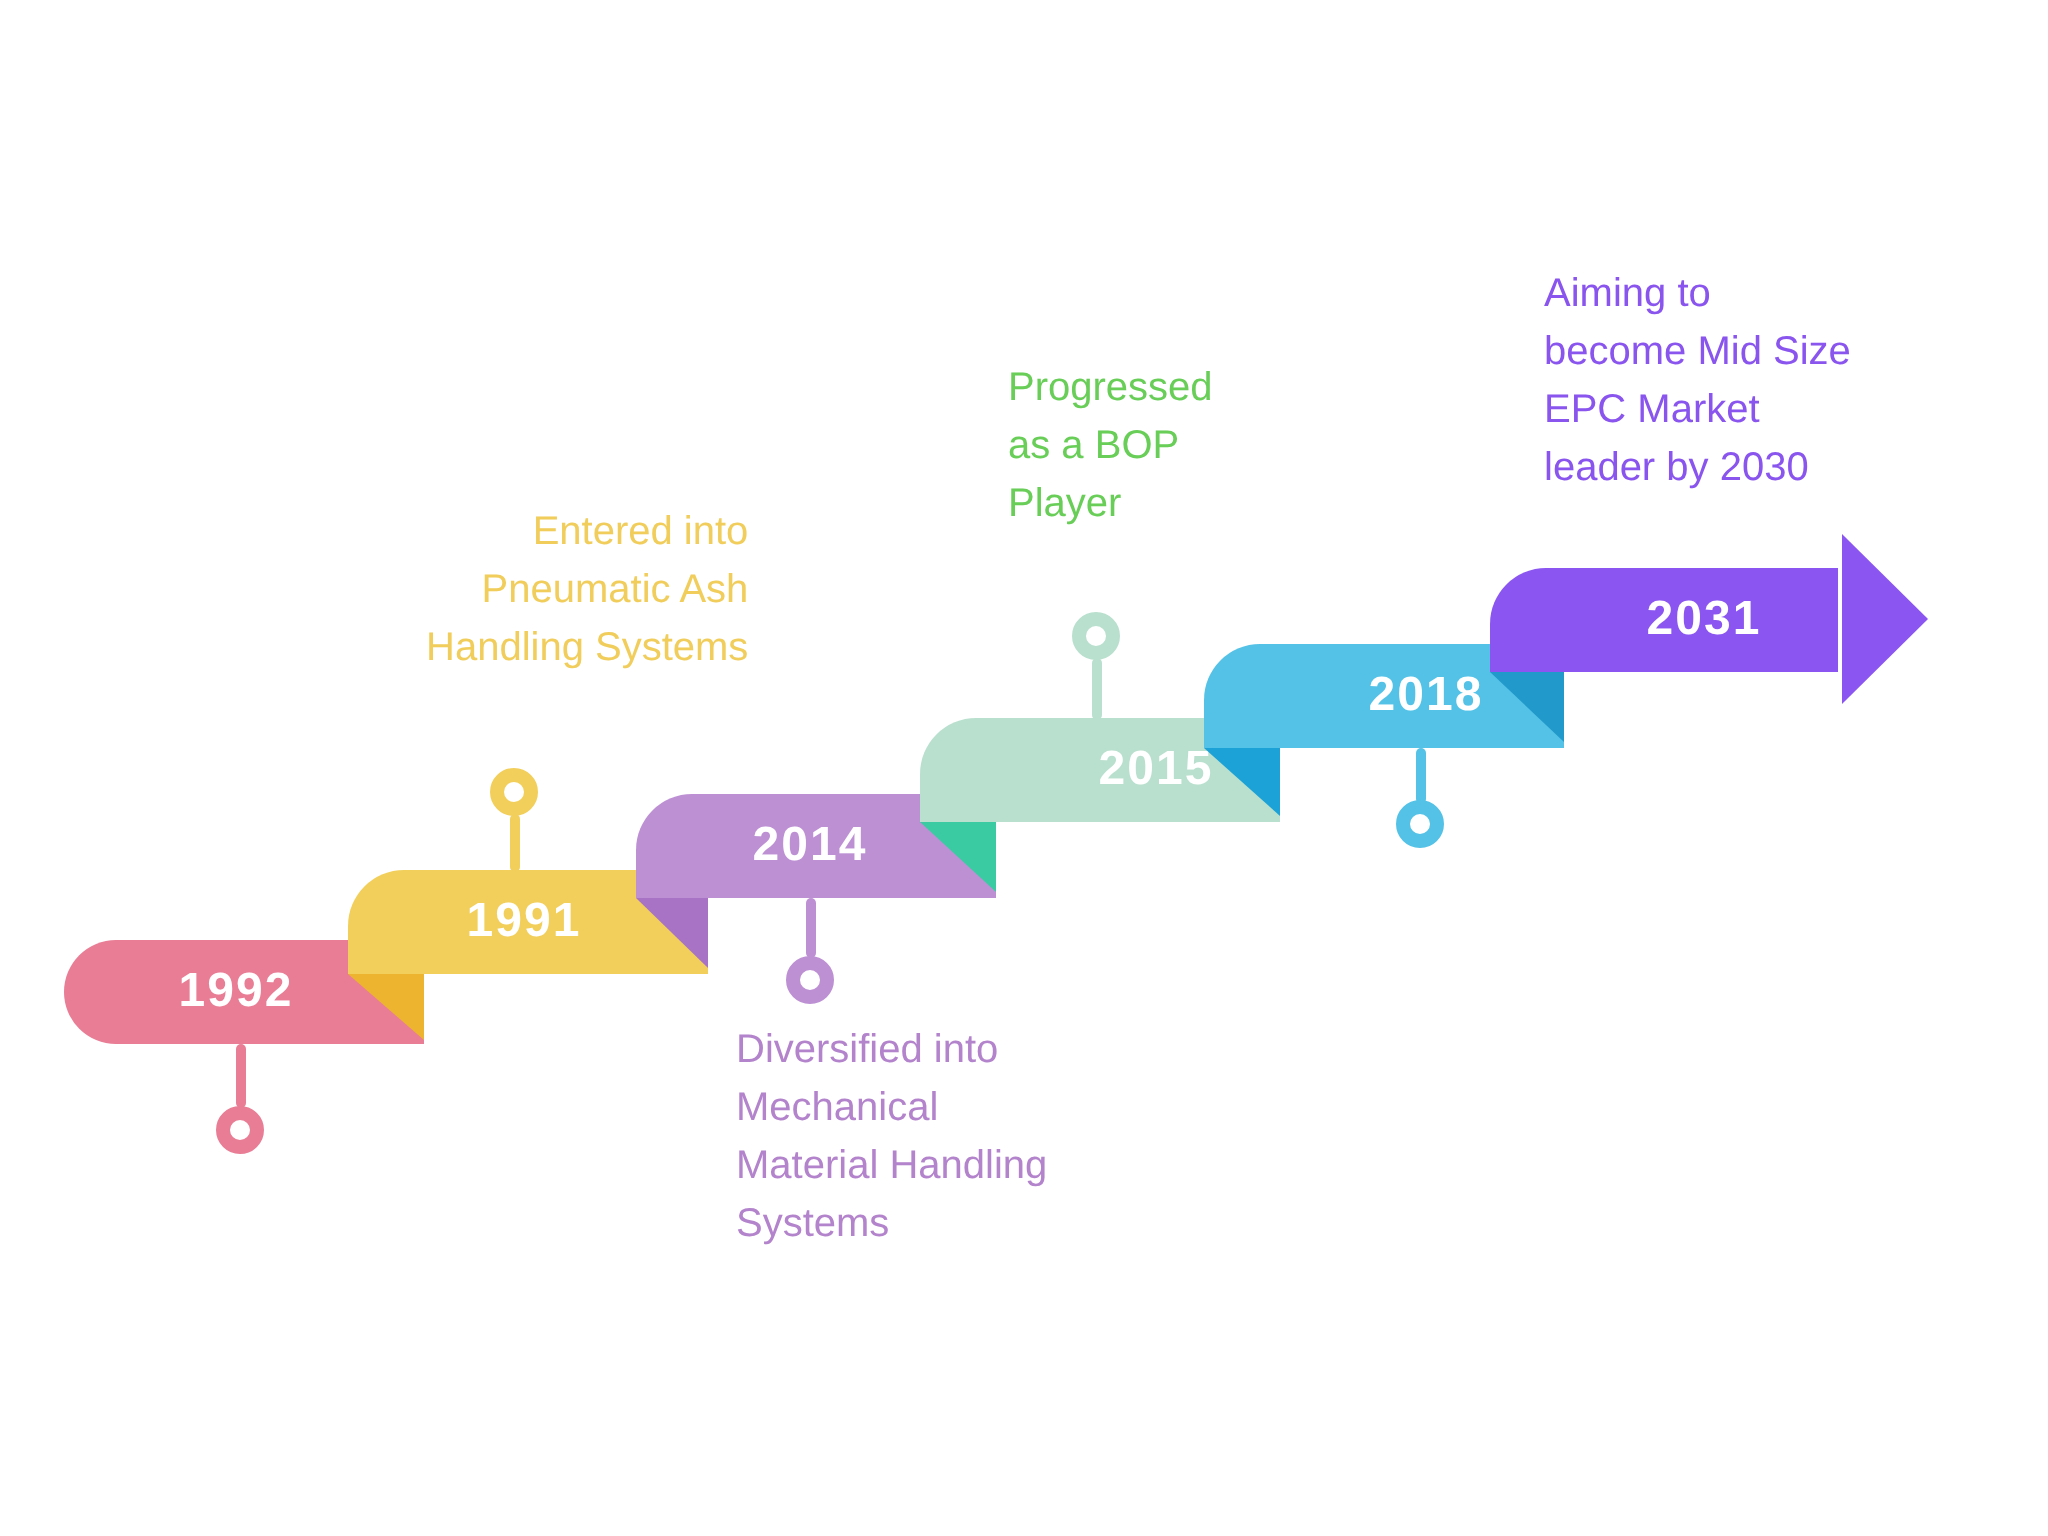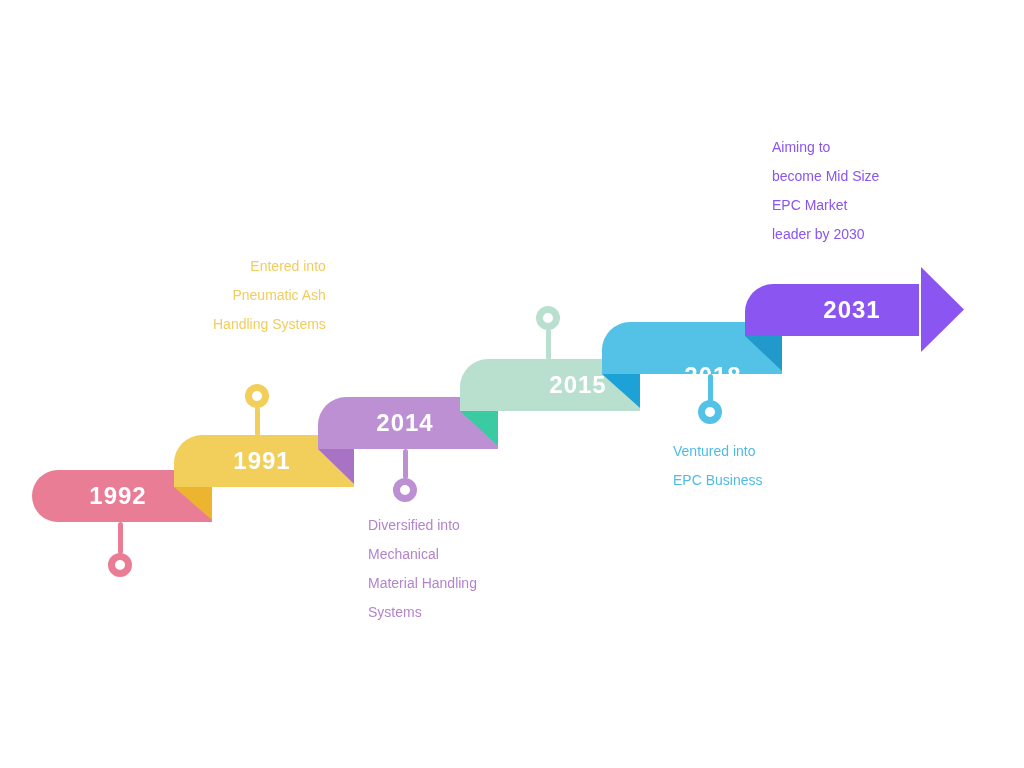--- a/index.html
+++ b/index.html
@@ -21,35 +21,35 @@
   .fold.f4{left:602px;top:374px;width:38px;height:34px;}
   .fold.f5{left:745px;top:336px;width:37px;height:35px;}
   .arrowhead{position:absolute;left:921px;top:267px;width:43px;height:85px;
     clip-path:polygon(0 0,100% 50%,0 100%);}
   .year{position:absolute;height:52px;line-height:52px;transform:translateX(-50%);
     color:#ffffff;font-size:24px;font-weight:700;letter-spacing:1px;white-space:nowrap;}
   .year.y0{left:118px;top:470px;}
   .year.y1{left:262px;top:435px;}
   .year.y2{left:405px;top:397px;}
   .year.y3{left:578px;top:359px;}
-  .year.y4{left:713px;top:322px;margin-top:28px;}
+  .year.y4{left:713px;top:322px;}
   .year.y5{left:852px;top:284px;}
   .stem{position:absolute;width:5px;border-radius:3px;}
   .stem.s0{left:118px;top:522px;height:32px;}
   .stem.s1{left:255px;top:407px;height:29px;}
   .stem.s2{left:403px;top:449px;height:30px;}
   .stem.s3{left:546px;top:329px;height:31px;}
   .stem.s4{left:708px;top:374px;height:28px;}
   .ring{position:absolute;width:10px;height:10px;border:7px solid #000;border-radius:50%;background:#ffffff;}
   .ring.r0{left:108px;top:553px;}
   .ring.r1{left:245px;top:384px;}
   .ring.r2{left:393px;top:478px;}
   .ring.r3{left:536px;top:306px;}
   .ring.r4{left:698px;top:400px;}
-  .desc{position:absolute;font-size:14px;line-height:29px;white-space:pre-line;font-weight:400;}
+  .desc{position:absolute;font-size:20px;line-height:29px;white-space:pre-line;font-weight:400;}
   .desc.d0{left:80px;top:589px;}
   .desc.d1{left:213px;top:252px;}
   .desc.d2{left:368px;top:511px;}
   .desc.d3{left:504px;top:180px;}
   .desc.d4{left:673px;top:437px;}
   .desc.d5{left:772px;top:133px;}
 </style>
 </head>
 <body>
 
@@ -77,28 +77,29 @@
   <div class="desc d2" style="color: rgb(179, 131, 204);">Diversified into
 Mechanical
 Material Handling
 Systems</div>
 
   <div class="fold f3" style="background-color: rgb(59, 203, 163);"></div>
   <div class="bar m3" style="background-color: rgb(185, 224, 206);"></div>
   <div class="year y3">2015</div>
   <div class="stem s3" style="background-color: rgb(185, 224, 206);"></div>
   <div class="ring r3" style="border-color: rgb(185, 224, 206);"></div>
+  <div class="desc d3" style="color: rgb(104, 206, 88);">Progressed
+as a BOP
+Player</div>
 
   <div class="fold f4" style="background-color: rgb(28, 162, 214);"></div>
   <div class="bar m4" style="background-color: rgb(84, 194, 231);"></div>
   <div class="year y4">2018</div>
   <div class="stem s4" style="background-color: rgb(84, 194, 231);"></div>
   <div class="ring r4" style="border-color: rgb(84, 194, 231);"></div>
-  <div class="desc d4" style="color: rgb(79, 188, 228);">Ventured into
-EPC Business</div>
 
   <div class="fold f5" style="background-color: rgb(33, 153, 203);"></div>
   <div class="bar m5" style="background-color: rgb(138, 85, 240);"></div>
   <div class="arrowhead" style="background-color: rgb(138, 85, 240);"></div>
   <div class="year y5">2031</div>
   <div class="desc d5" style="color: rgb(138, 85, 238);">Aiming to
 become Mid Size
 EPC Market
 leader by 2030</div>
 

